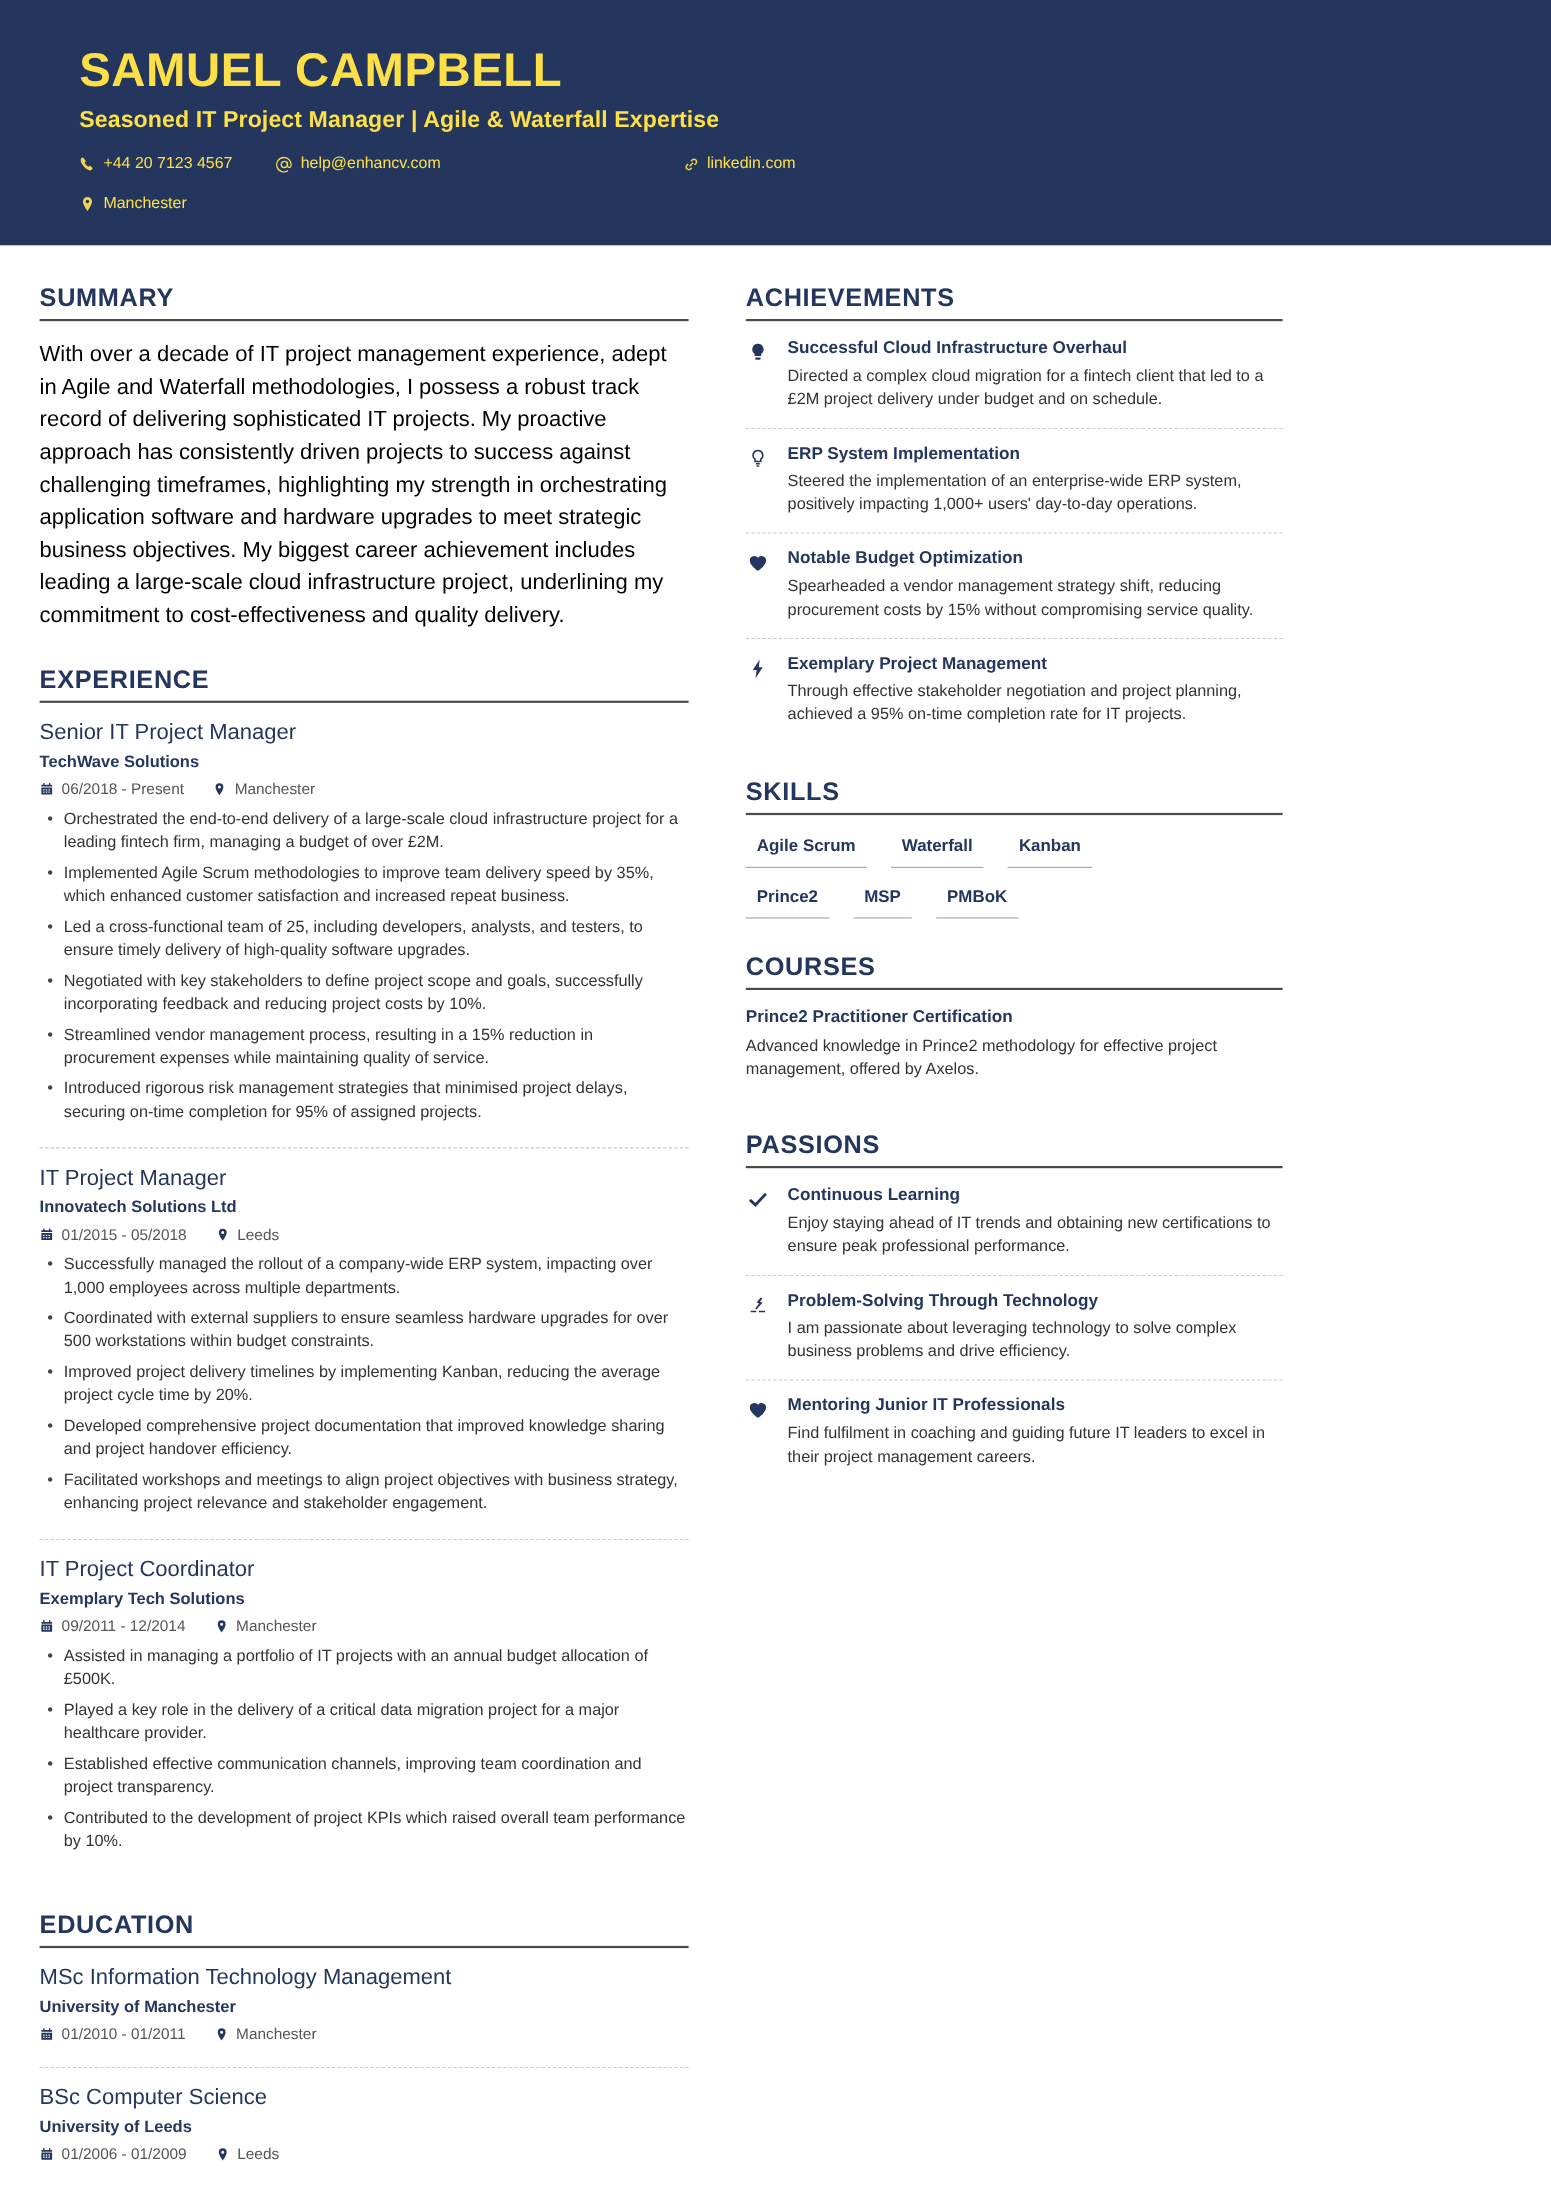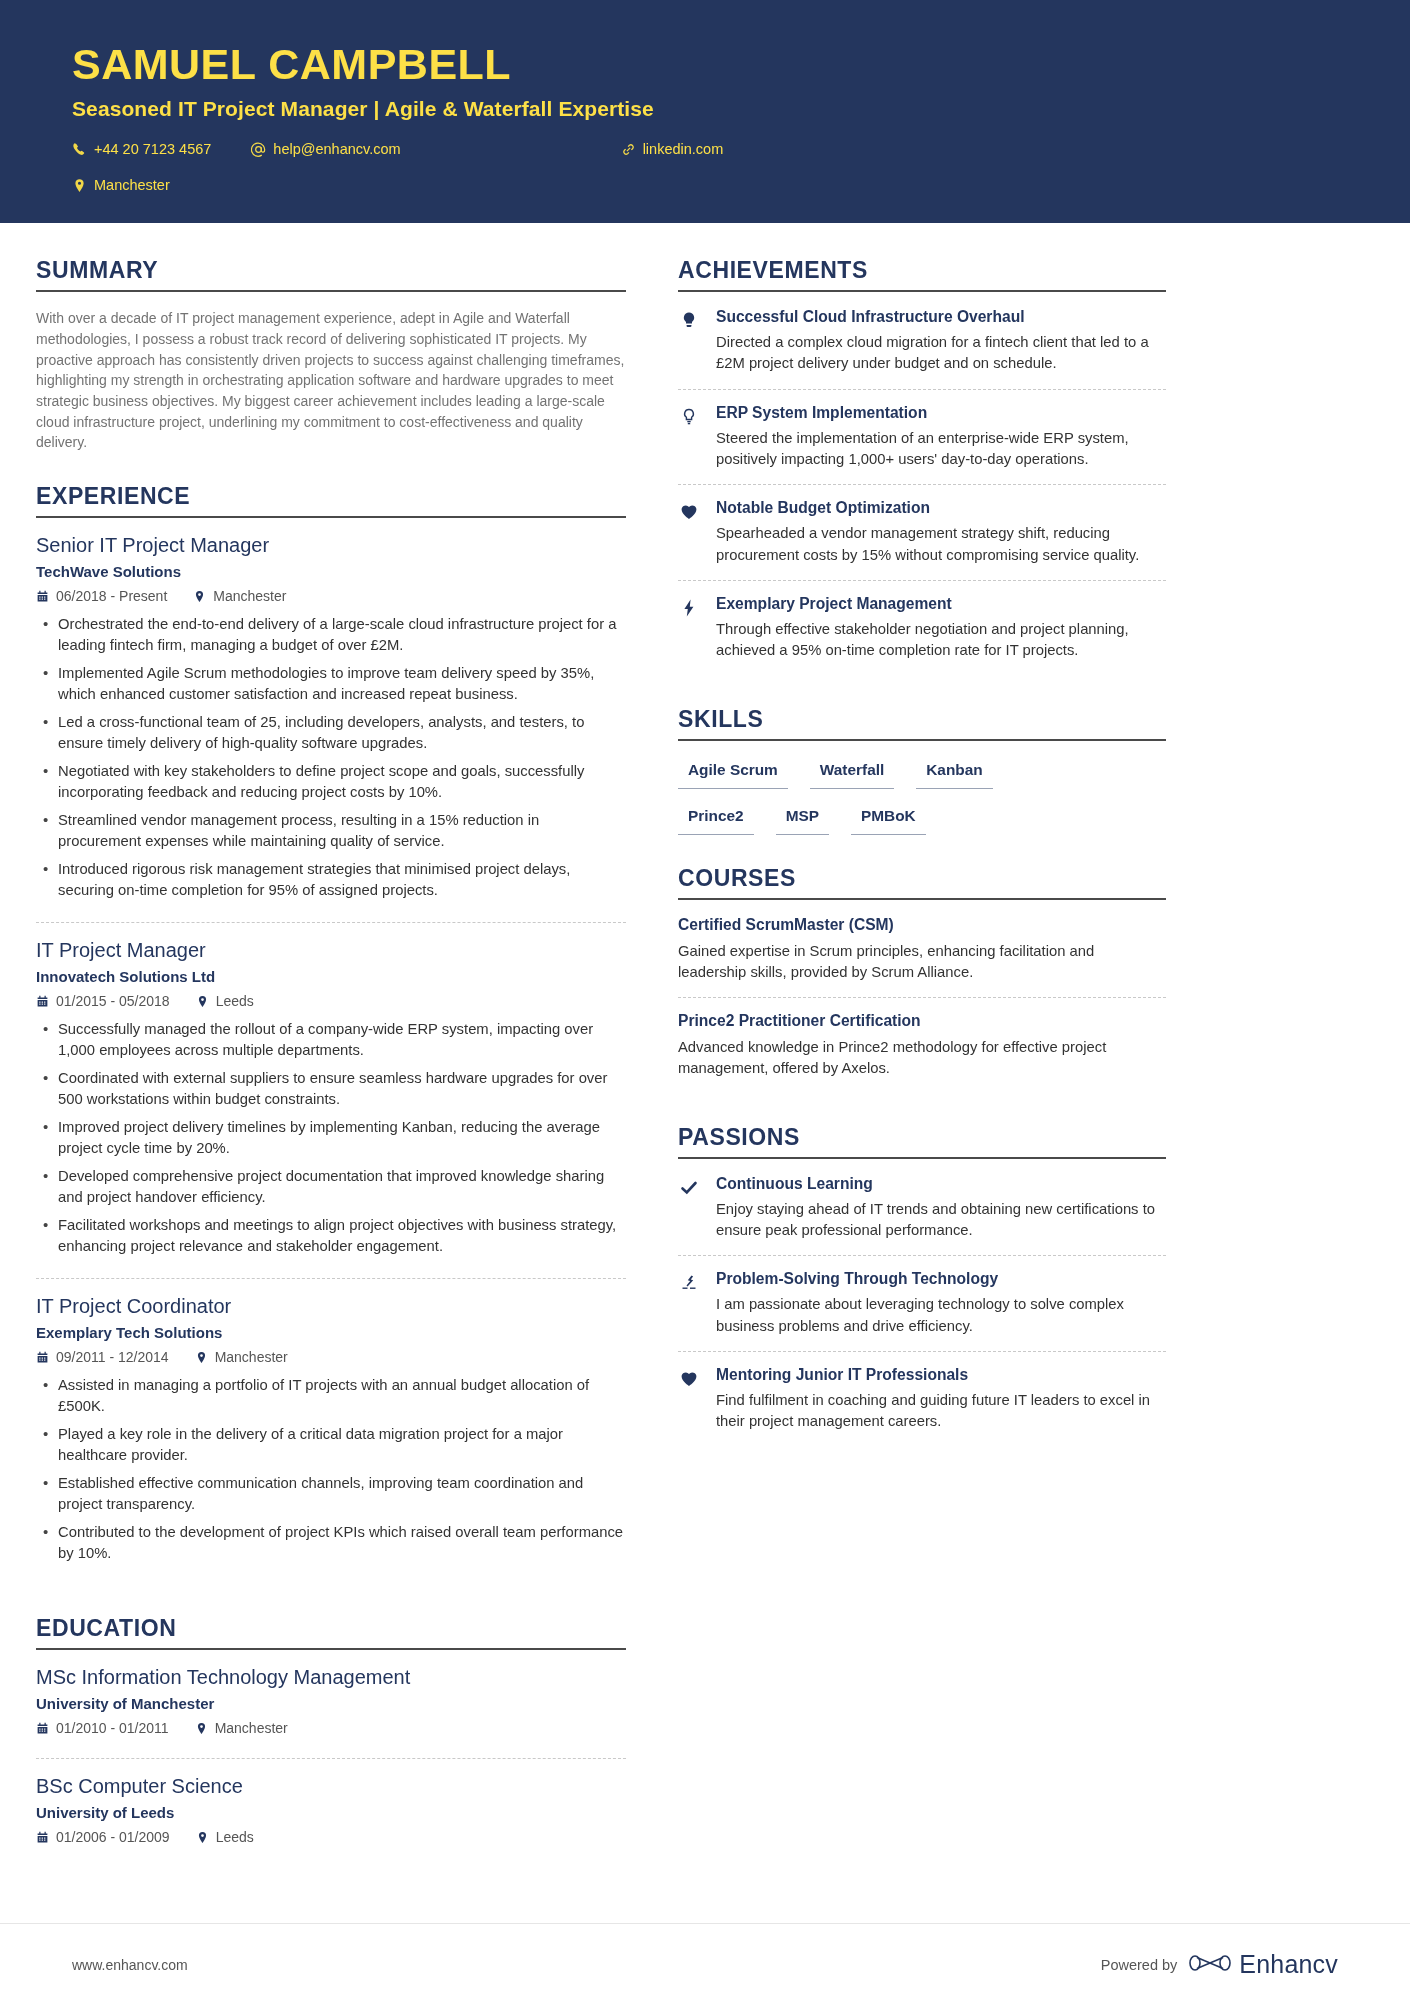--- a/index.html
+++ b/index.html
@@ -77,23 +77,23 @@
     font-weight: bold;
     color: #24365e;
     letter-spacing: 0.6px;
     padding-bottom: 6px;
     border-bottom: 2.5px solid #4a4a4a;
     margin-bottom: 16px;
   }
   .sec { margin-bottom: 30px; }
 
   .summary-text {
-    font-size: 14px;
+    font-size: 20px;
     line-height: 1.48;
-    color: #737373;
+    color: #000000;
   }
 
   
   .job { padding-bottom: 14px; }
   .job + .job {
     border-top: 1px dashed #c9c9c9;
     padding-top: 16px;
   }
   .job-title {
     font-size: 20px;
@@ -469,24 +469,20 @@
           <div class="skill-row">
             <div class="skill-chip">Prince2</div>
             <div class="skill-chip">MSP</div>
             <div class="skill-chip">PMBoK</div>
           </div>
         </div>
       </div>
 
       <div class="sec">
         <div class="sec-title">COURSES</div>
-        <div class="course">
-          <div class="course-title">Certified ScrumMaster (CSM)</div>
-          <div class="course-desc">Gained expertise in Scrum principles, enhancing facilitation and leadership skills, provided by Scrum Alliance.</div>
-        </div>
         <div class="course">
           <div class="course-title">Prince2 Practitioner Certification</div>
           <div class="course-desc">Advanced knowledge in Prince2 methodology for effective project management, offered by Axelos.</div>
         </div>
       </div>
 
       <div class="sec">
         <div class="sec-title">PASSIONS</div>
 
         <div class="ach">

